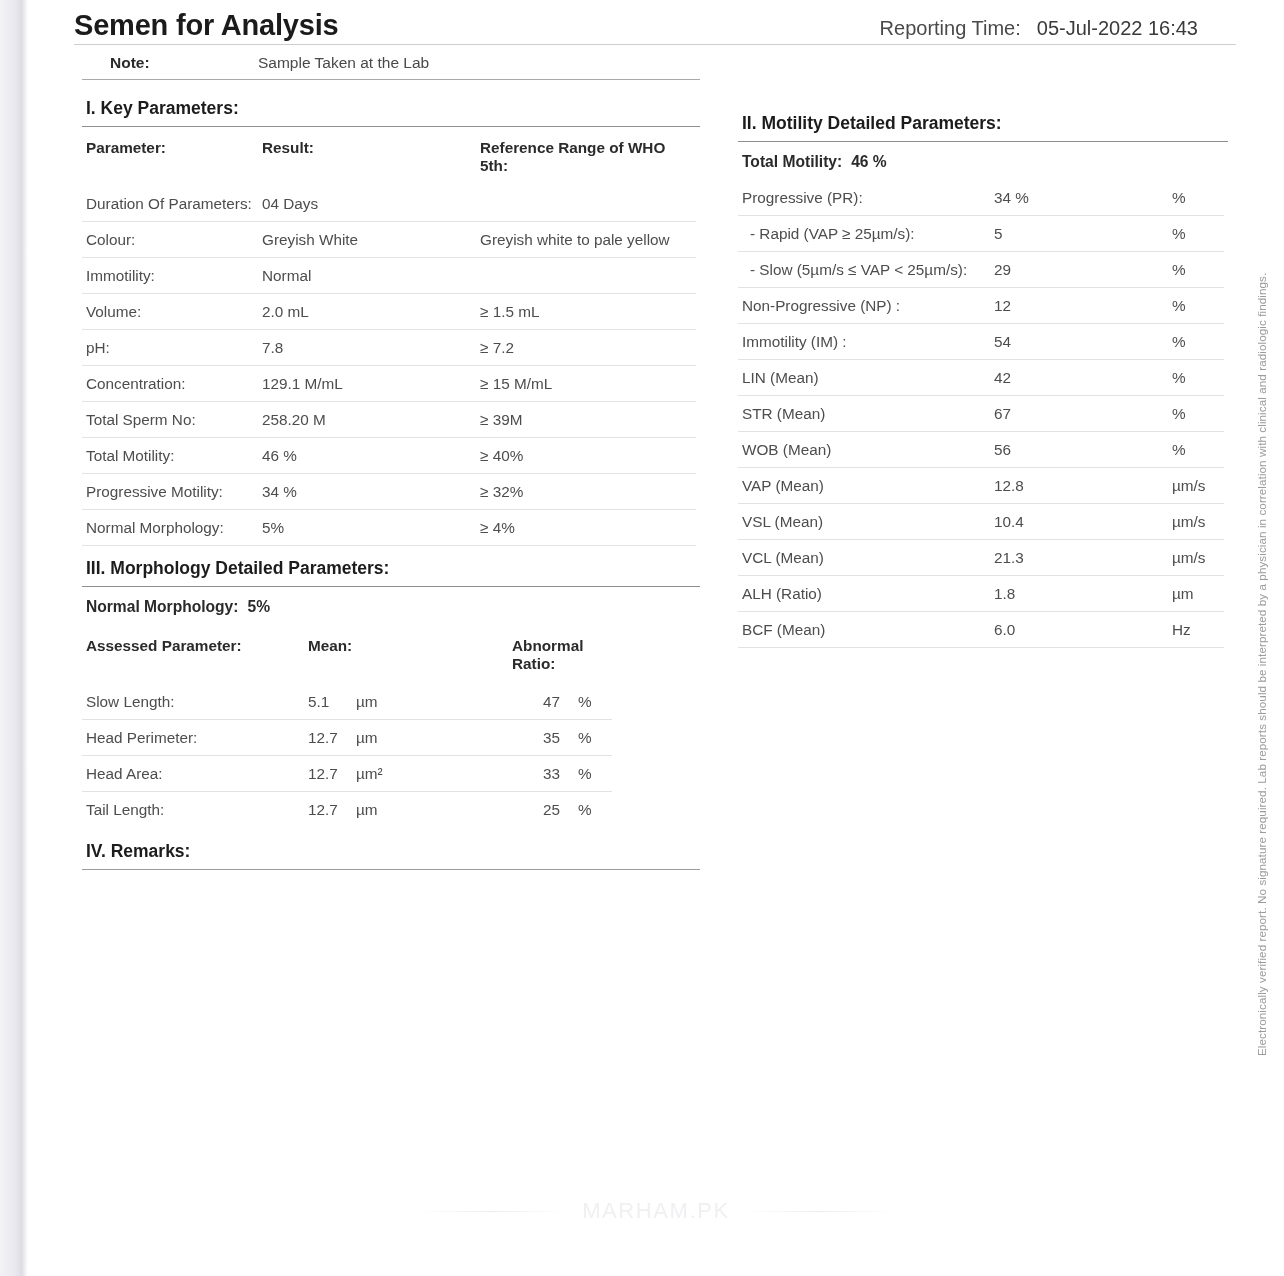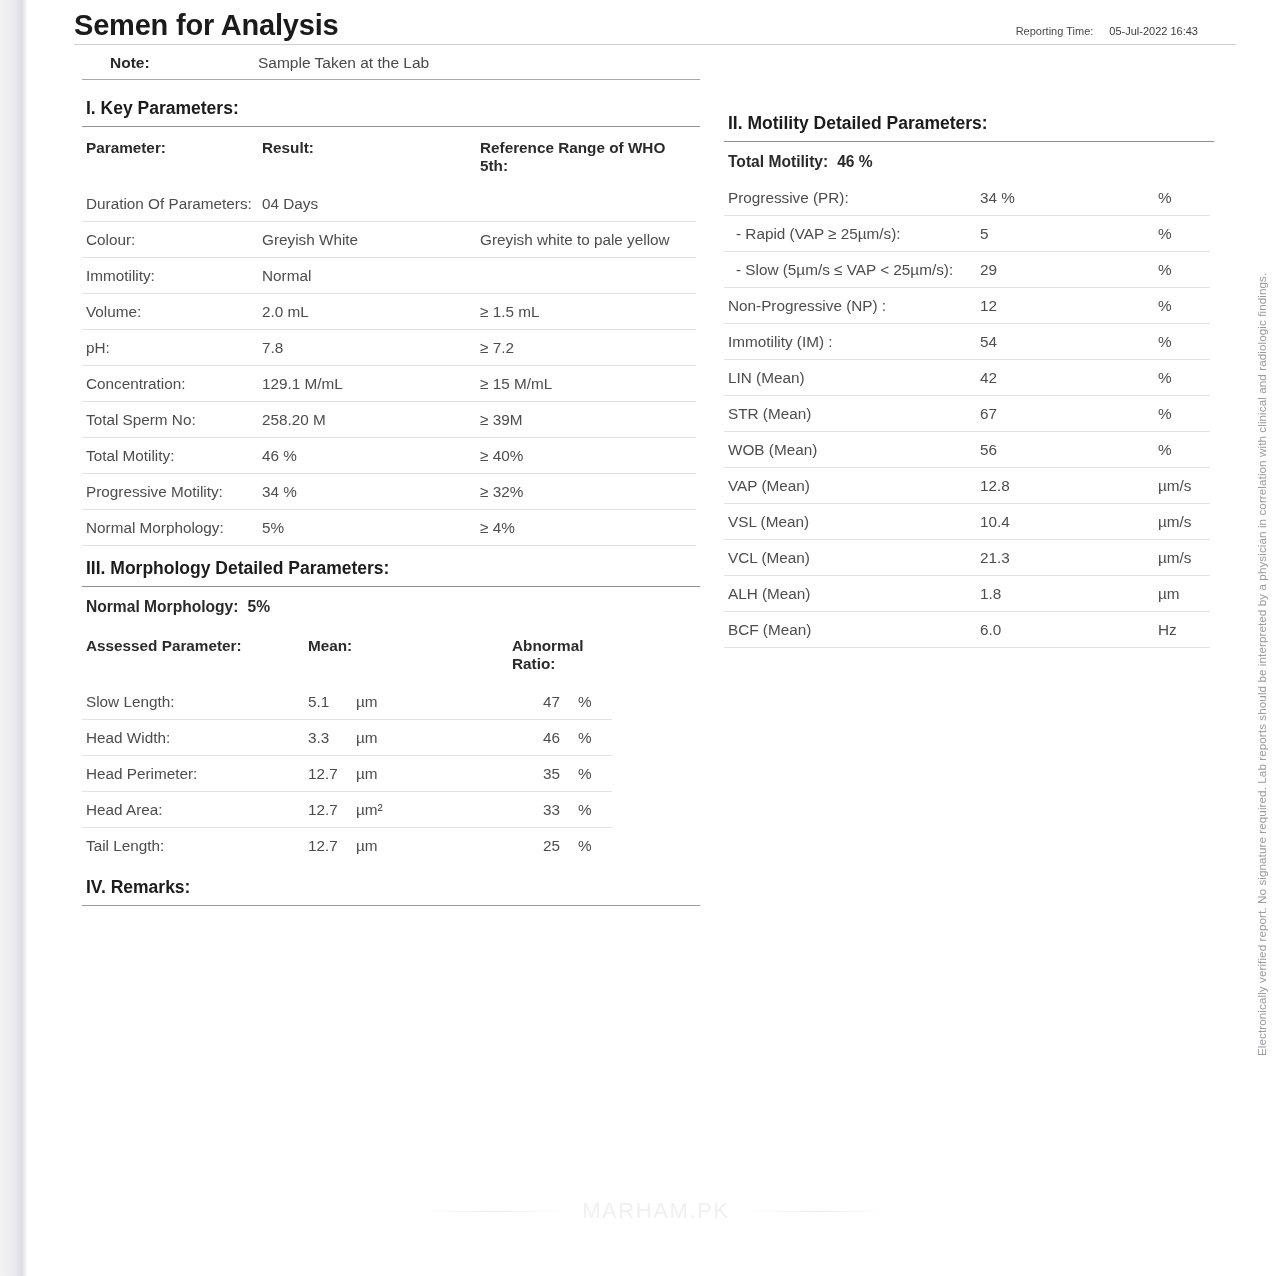--- a/index.html
+++ b/index.html
@@ -48,21 +48,21 @@
     font-weight: bold;
     color: #1b1b1b;
     letter-spacing: -0.2px;
     line-height: 42px;
     margin: 0;
   }
   .report-time {
     display: flex;
     align-items: baseline;
     gap: 16px;
-    font-size: 11px;
+    font-size: 20px;
     color: #4a4a4a;
     line-height: 40px;
     padding-right: 18px;
   }
   .report-time .rt-label { color: #4a4a4a; }
   .report-time .rt-value { color: #3a3a3a; }
 
   .header-rule {
     height: 0;
     border-bottom: 1.5px solid #cfcfd2;
@@ -88,21 +88,21 @@
   .note-value { font-size: 15.5px; color: #494949; }
 
   
   .body-cols {
     display: flex;
     align-items: flex-start;
     padding-left: 54px;
     padding-top: 18px;
   }
   .col-left  { width: 630px; flex: 0 0 630px; }
-  .col-right { width: 500px; flex: 0 0 500px; margin-left: 12px; padding-top: 15px; }
+  .col-right { width: 500px; flex: 0 0 500px; margin-left: 26px; padding-top: 15px; }
 
   
   .section-head {
     font-size: 17.5px;
     font-weight: bold;
     color: #1c1c1c;
     padding: 0 0 7px 4px;
   }
   .sec-left  { width: 614px; border-bottom: 1.8px solid #8f8f93; }
   .sec-right { width: 486px; border-bottom: 1.8px solid #8f8f93; }
@@ -332,27 +332,20 @@
               <th colspan="2" class="h-abn">Abnormal Ratio:</th>
             </tr>
             <tr class="divline">
               <td>Slow Length:</td>
               <td class="num">5.1</td>
               <td>µm</td>
               <td class="ratio">47</td>
               <td class="pct">%</td>
             </tr>
             <tr class="divline">
-              <td>Head Width:</td>
-              <td class="num">3.3</td>
-              <td>µm</td>
-              <td class="ratio">46</td>
-              <td class="pct">%</td>
-            </tr>
-            <tr class="divline">
               <td>Head Perimeter:</td>
               <td class="num">12.7</td>
               <td>µm</td>
               <td class="ratio">35</td>
               <td class="pct">%</td>
             </tr>
             <tr class="divline">
               <td>Head Area:</td>
               <td class="num">12.7</td>
               <td>µm²</td>
@@ -435,21 +428,21 @@
               <td>VSL (Mean)</td>
               <td>10.4</td>
               <td class="unit">µm/s</td>
             </tr>
             <tr class="divline">
               <td>VCL (Mean)</td>
               <td>21.3</td>
               <td class="unit">µm/s</td>
             </tr>
             <tr class="divline">
-              <td>ALH (Mean)</td>
+              <td>ALH (Ratio)</td>
               <td>1.8</td>
               <td class="unit">µm</td>
             </tr>
             <tr class="divline">
               <td>BCF (Mean)</td>
               <td>6.0</td>
               <td class="unit">Hz</td>
             </tr>
           </tbody>
       </table>

